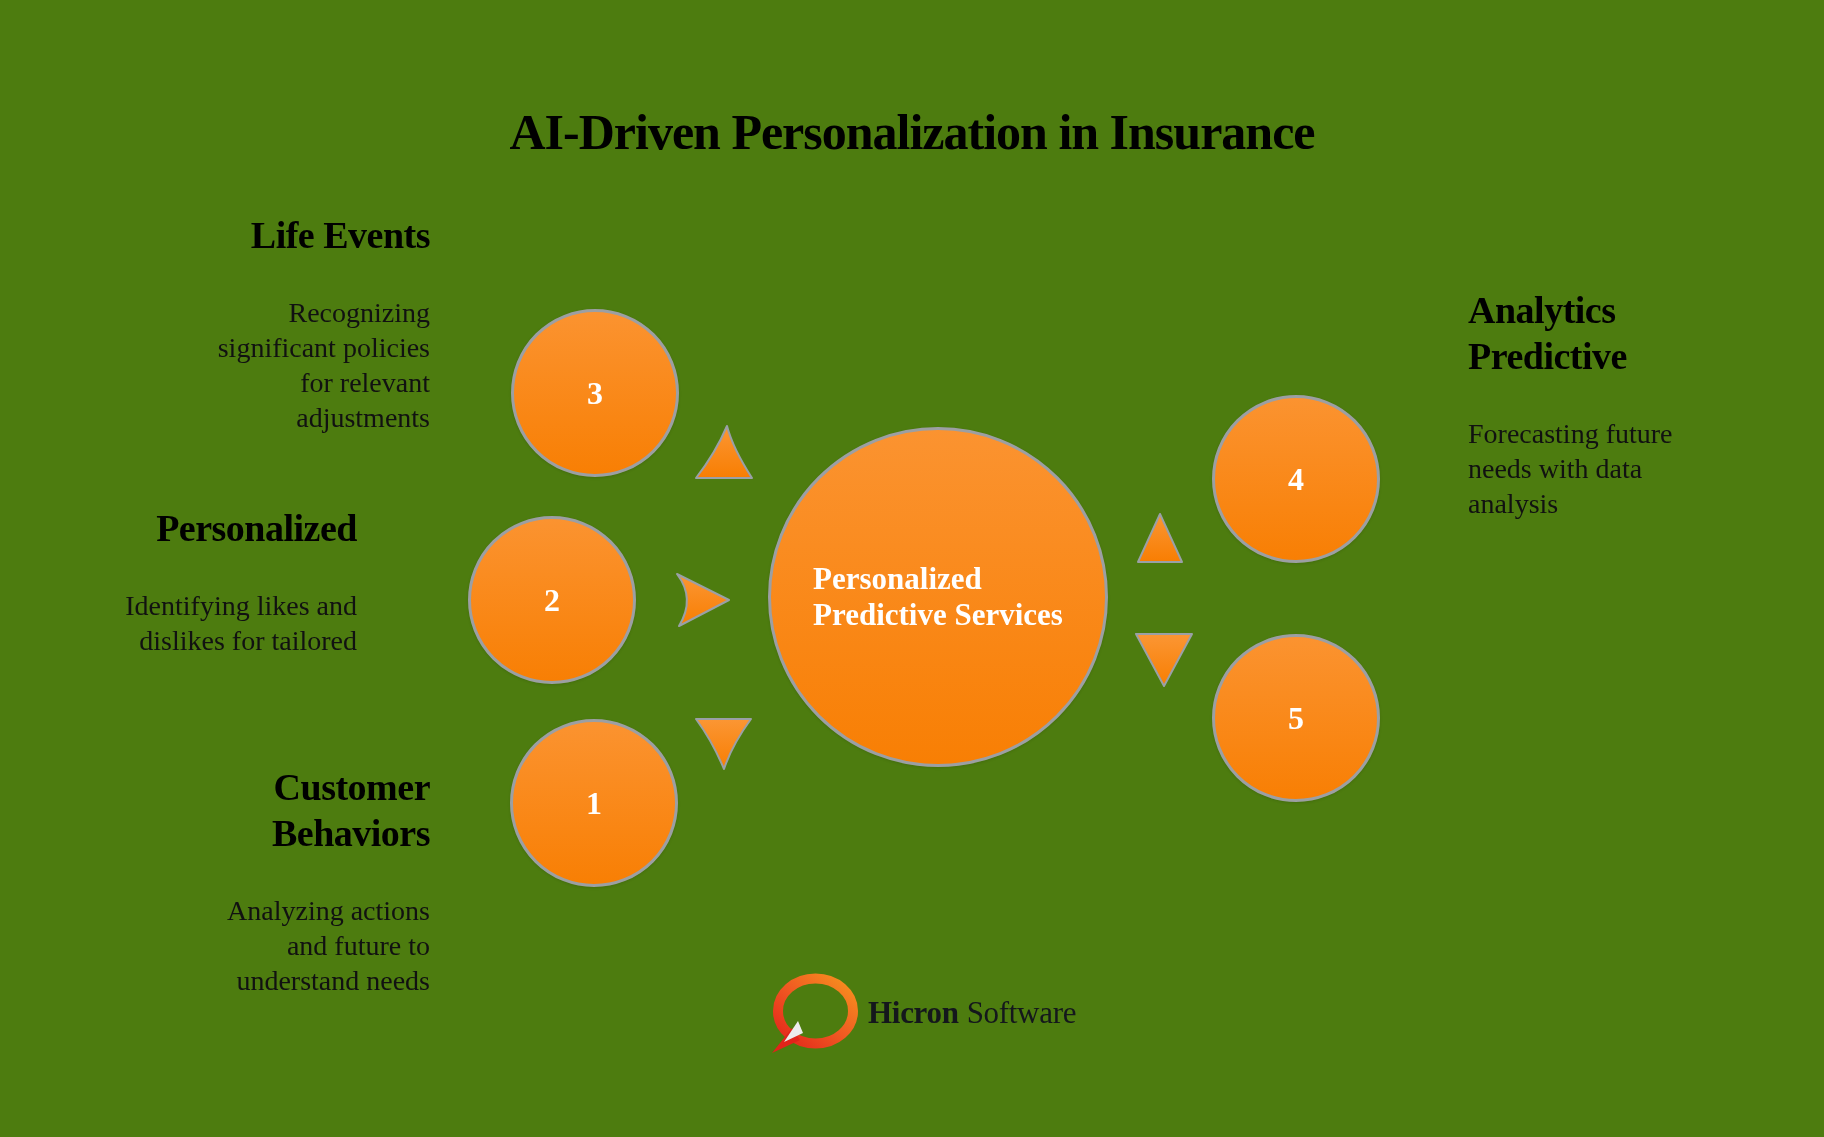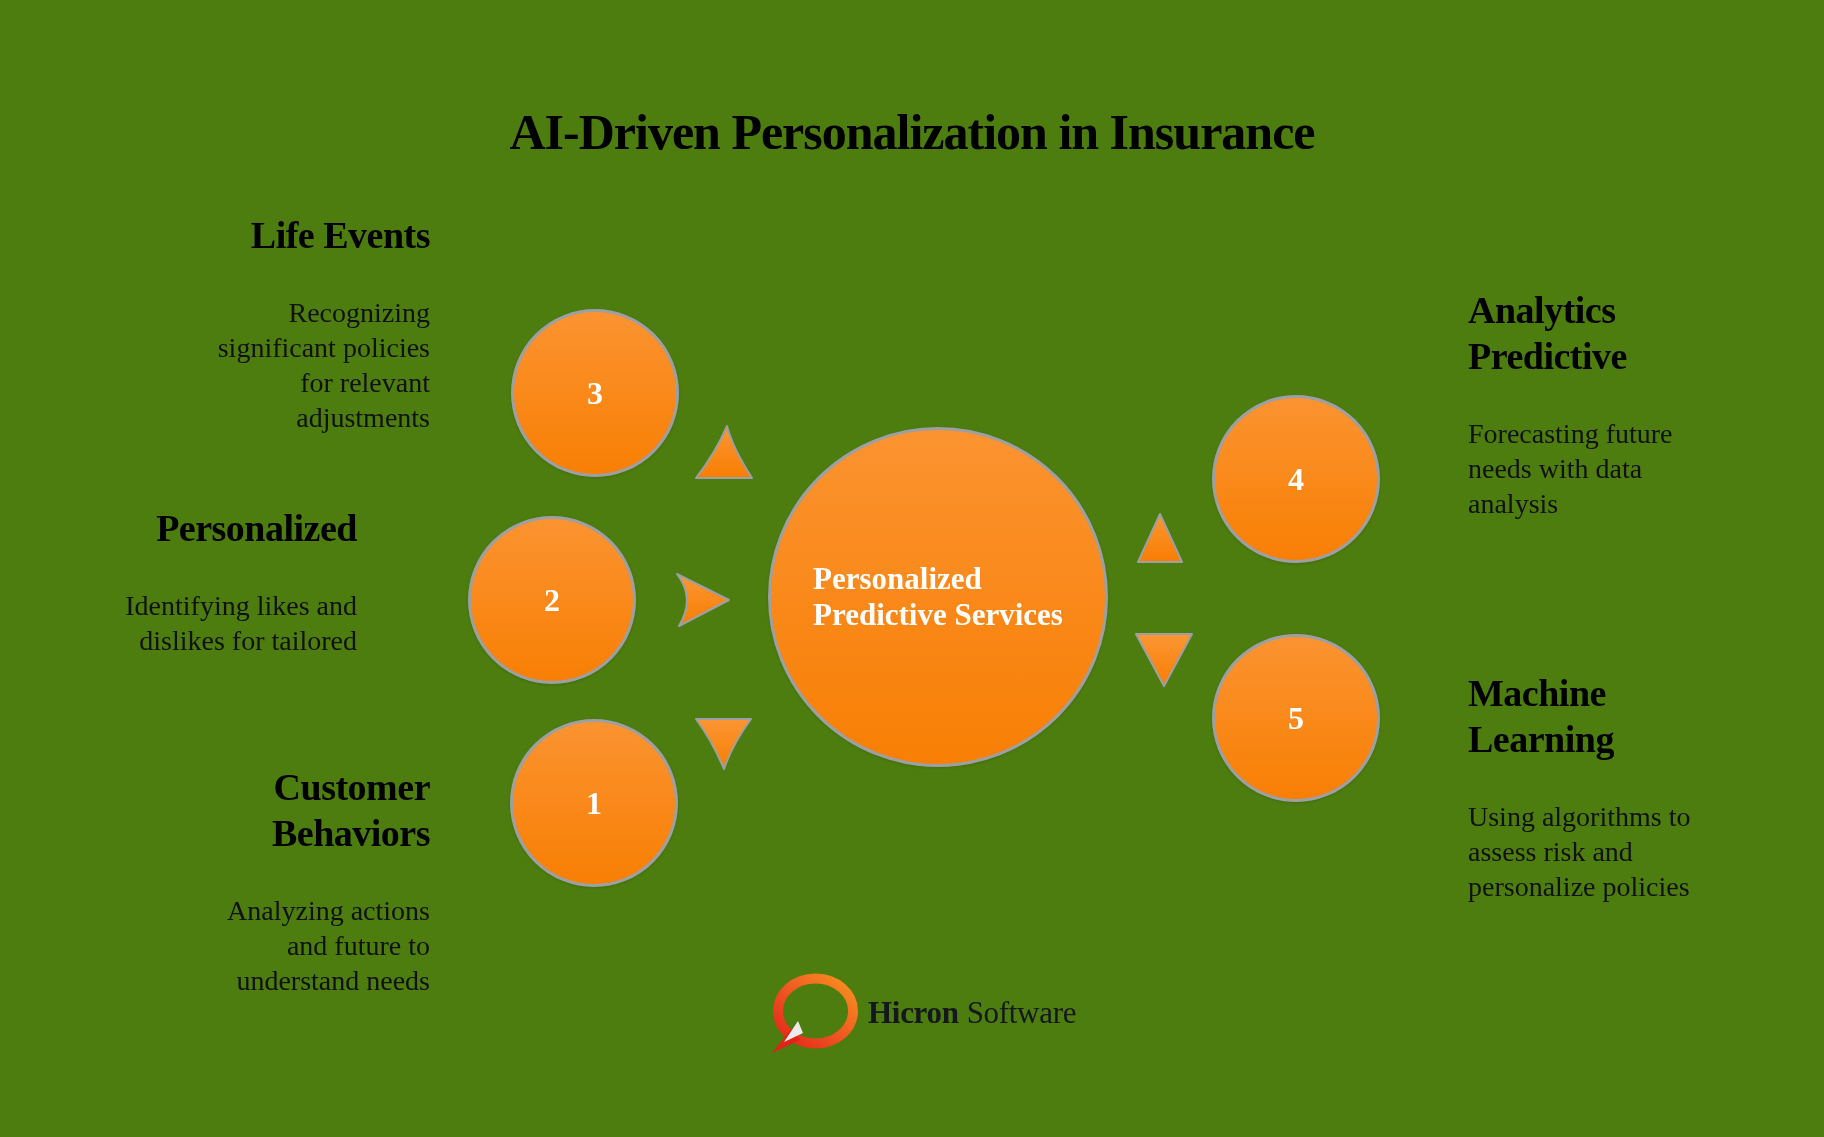--- a/index.html
+++ b/index.html
@@ -156,31 +156,20 @@
       <span class="hline">Analytics</span>
       <span class="hline">Predictive</span>
     </h2>
     <p class="desc">
       <span class="dline">Forecasting future</span>
       <span class="dline">needs with data</span>
       <span class="dline">analysis</span>
     </p>
   </section>
 
-  <section class="block align-left" id="sec-machine-learning">
-    <h2 class="heading">
-      <span class="hline">Machine</span>
-      <span class="hline">Learning</span>
-    </h2>
-    <p class="desc">
-      <span class="dline">Using algorithms to</span>
-      <span class="dline">assess risk and</span>
-      <span class="dline">personalize policies</span>
-    </p>
-  </section>
 
   <div class="circle small" id="circle-3">
     <span class="num">3</span>
   </div>
   <div class="circle small" id="circle-2">
     <span class="num">2</span>
   </div>
   <div class="circle small" id="circle-1">
     <span class="num">1</span>
   </div>

